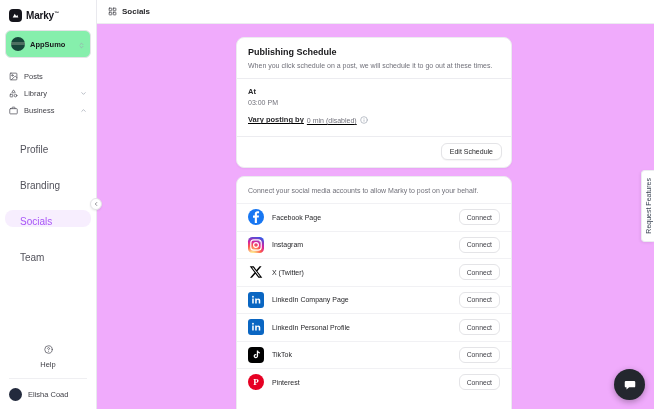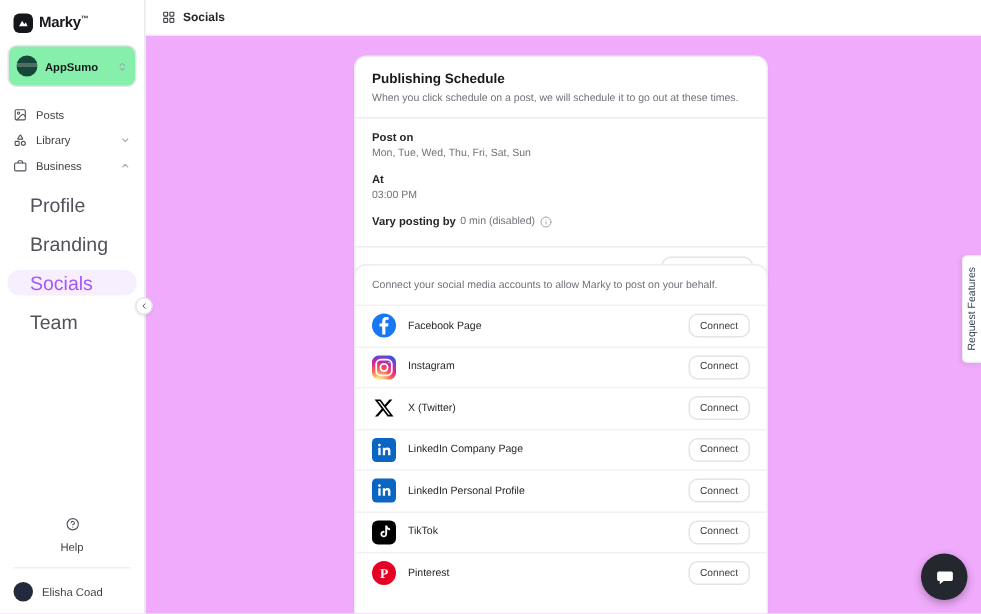--- a/index.html
+++ b/index.html
@@ -19,22 +19,22 @@
                display:flex; align-items:center; gap:5px; cursor:pointer; background:#86efac; }
   .ws-avatar { width:14px; height:14px; border-radius:50%; flex:0 0 auto;
                background:linear-gradient(#17463a 38%, #4e6f61 38%, #4e6f61 55%, #17463a 55%); }
   .ws-name { font-size:7.5px; font-weight:bold; color:#18181b; flex:1;
              white-space:nowrap; overflow:hidden; }
   .nav { padding:4px 5px 0; }
   .nav-item { display:flex; align-items:center; gap:6px; height:17px; padding:0 4px;
               font-size:7.5px; color:#3f3f46; border-radius:6px; cursor:pointer; }
   .nav-item .chev { margin-left:auto; display:flex; color:#9ca3af; }
   .nav-ic { display:flex; color:#52525b; flex:0 0 auto; }
-  .sub-item { display:flex; align-items:center; height:17px; padding:0 4px 0 15px; margin:9px 0;
-              font-size:13px; color:#52525b; border-radius:8px; cursor:pointer; }
+  .sub-item { display:flex; align-items:flex-end; height:17px; padding:0 4px 0 15px; margin:19px 0;
+              font-size:10px; color:#52525b; border-radius:8px; cursor:pointer; }
   .sub-item.active { background:#f7eefe; color:#a855f7; }
   .sidebar-footer { margin-top:auto; padding:0 9px 8px; }
   .help-row { display:flex; align-items:center; gap:6px; font-size:7.5px; color:#3f3f46;
               padding:5px 0 9px; border-bottom:1px solid #efeff2; cursor:pointer;flex-direction:column; }
   .user-row { display:flex; align-items:center; gap:6px; font-size:7.5px; color:#3f3f46;
               padding-top:9px; cursor:pointer;text-align:center; }
   .user-avatar { width:13px; height:13px; border-radius:50%; background:#232a3d; flex:0 0 auto; }
   .collapse-btn { position:absolute; left:90px; top:198px; width:12px; height:12px; z-index:6;
               border-radius:50%; background:#fff; border:1px solid #e4e4e7; cursor:pointer;
               display:flex; align-items:center; justify-content:center; color:#52525b;
@@ -54,21 +54,21 @@
   .card-social { top:152px; height:252px; overflow:hidden; }
   .card-header { padding:9px 11px 8px; }
   .card-title { font-size:9px; font-weight:bold; color:#18181b; margin-bottom:4px; }
   .card-subtitle { font-size:7px; color:#71717a; line-height:1.3; }
   .divider { height:1px; background:#ececf0; }
 
   .sched-body { padding:8px 11px 2px; }
   .field { margin-bottom:9px; }
   .field-label { font-size:7.5px; font-weight:bold; color:#27272a; }
   .field-value { font-size:7px; color:#71717a; margin-top:3px; }
-  .vary-row { display:flex; align-items:center; gap:3px; margin:2px 0 10px; }
+  .vary-row { display:flex; align-items:flex-end; gap:3px; margin:2px 0 10px;text-decoration:underline; }
   .vary-val { font-size:7px; color:#71717a; }
   .info-ic { display:flex; color:#9ca3af; cursor:pointer; }
   .card-footer { padding:6px 9px 7px; display:flex; justify-content:flex-end; }
   .btn { background:#fff; border:1px solid #e4e4e7; border-radius:6px; color:#27272a;
          font-size:7px; padding:4px 8px; cursor:pointer; font-family:inherit;
          box-shadow:0 1px 1px rgba(0,0,0,.04); }
 
   .social-row { display:flex; align-items:center; gap:8px; height:27.5px; padding:0 11px;
                 border-top:1px solid #f1f1f4; }
   .social-name { font-size:7px; color:#27272a; flex:1; }
@@ -213,24 +213,20 @@
 
   <main class="main">
 
     <section class="card card-sched">
       <div class="card-header">
         <div class="card-title">Publishing Schedule</div>
         <div class="card-subtitle">When you click schedule on a post, we will schedule it to go out at these times.</div>
       </div>
       <div class="divider"></div>
       <div class="sched-body">
-        <div class="field">
-          <div class="field-label">Post on</div>
-          <div class="field-value">Mon, Tue, Wed, Thu, Fri, Sat, Sun</div>
-        </div>
         <div class="field">
           <div class="field-label">At</div>
           <div class="field-value">03:00 PM</div>
         </div>
         <div class="vary-row">
           <span class="field-label">Vary posting by</span>
           <span class="vary-val">0 min (disabled)</span>
           <span class="info-ic">
             <svg width="8" height="8" viewBox="0 0 24 24" fill="none" stroke="currentColor" stroke-width="2" stroke-linecap="round" stroke-linejoin="round">
                 <circle cx="12" cy="12" r="10"></circle>

